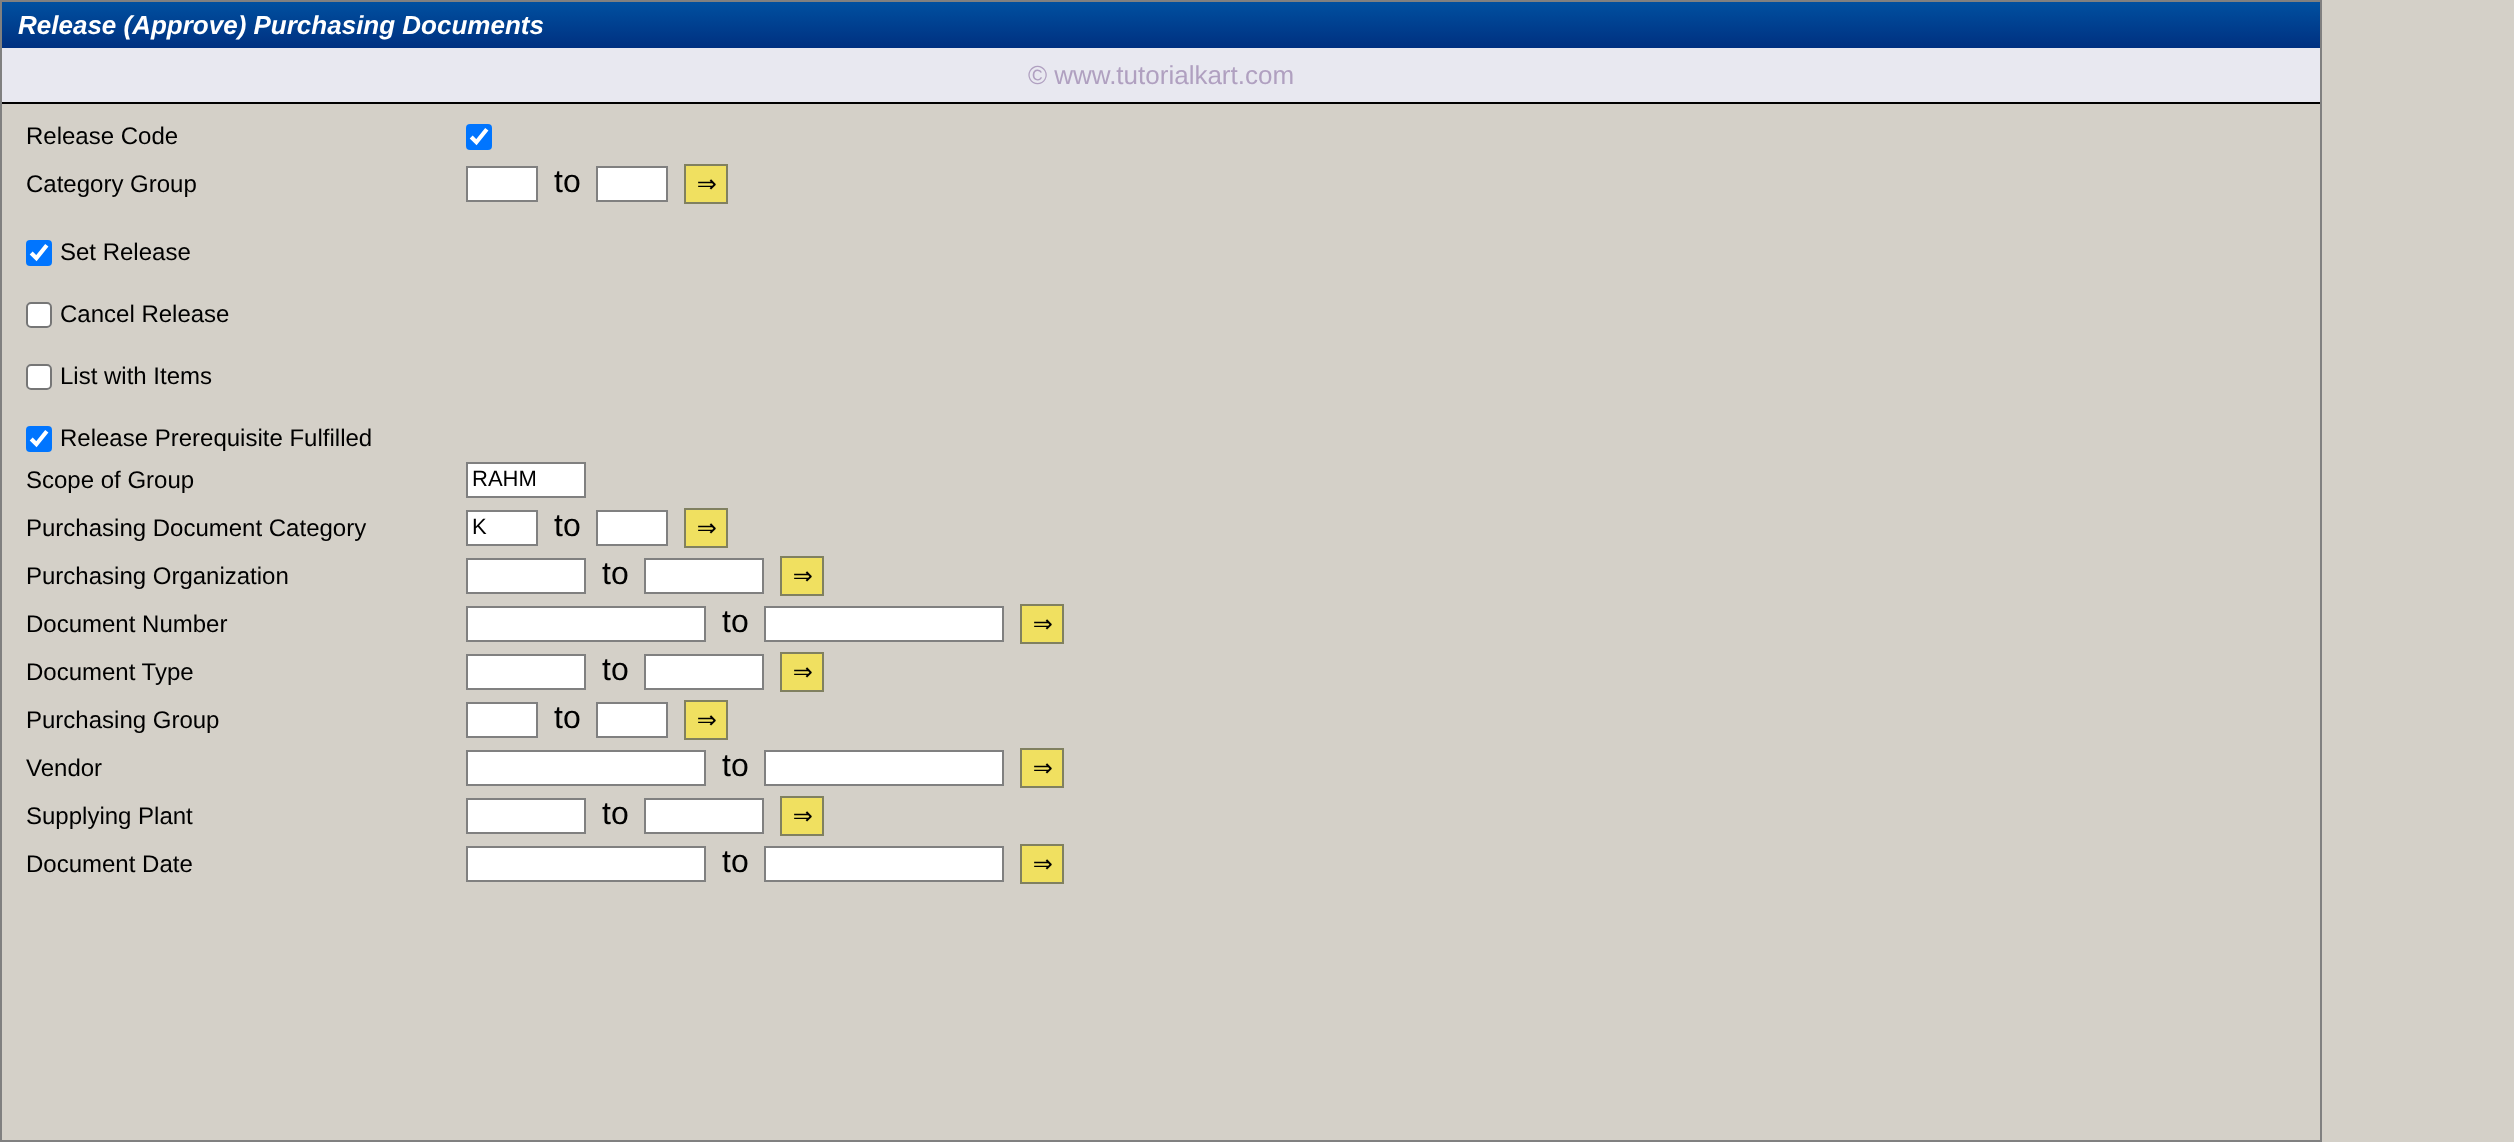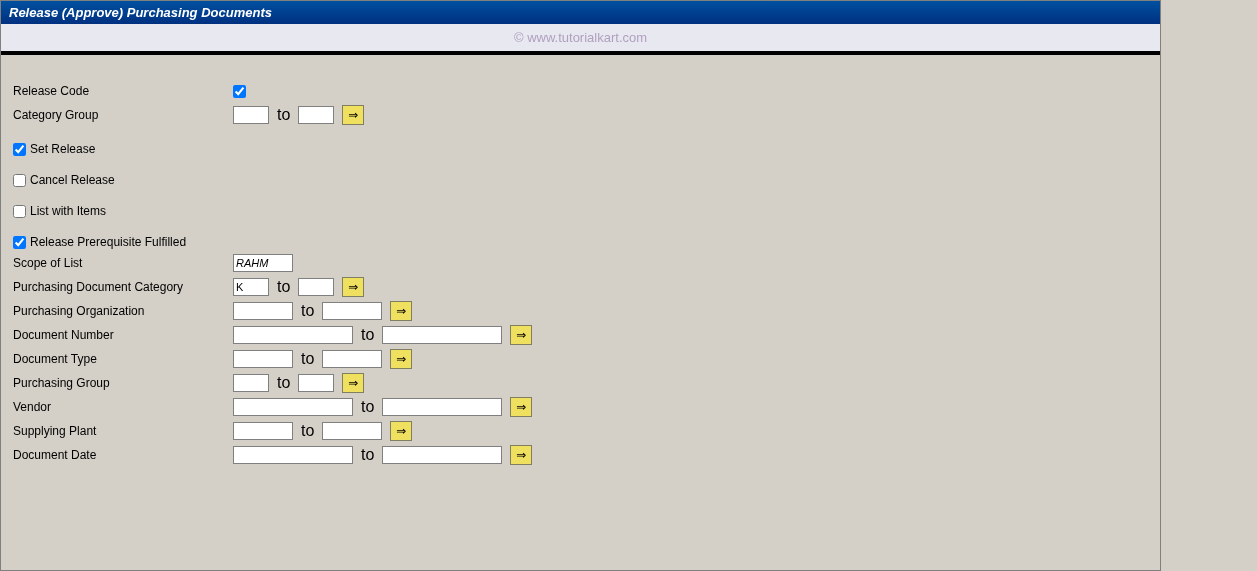--- a/index.html
+++ b/index.html
@@ -22,24 +22,24 @@
       font-weight: bold;
       padding: 4px 8px;
       font-style: italic;
     }
     .watermark-bar {
       background: #e8e8f0;
       text-align: center;
       padding: 6px;
       color: #b0a0c0;
       font-size: 13px;
-      border-bottom: 4px solid #000000;
+      border-bottom: 1px solid #000000;
     }
     .content {
-      padding: 26px 12px;
+      padding: 6px 12px;
     }
     .form-row {
       display: flex;
       align-items: center;
       margin-bottom: 4px;
       min-height: 20px;
     }
     .field-label {
       width: 220px;
       min-width: 220px;
@@ -48,21 +48,21 @@
       padding-right: 6px;
     }
     .field-input {
       border: 1px solid #808080;
       background: #fff;
       height: 18px;
       font-size: 11px;
       padding: 1px 2px;
     }
     .input-sm { width: 36px; }
-    .input-md { width: 60px; font-style: italic; }
+    .input-md { width: 60px; }
     .input-xxl { width: 120px; }
     .to-label {
       margin: 0 8px;
       font-size: 16px;
     }
     .arrow-btn {
       width: 22px;
       height: 20px;
       background: #f0e060;
       border: 1px solid #808060;
@@ -128,21 +128,21 @@
       <input type="checkbox" style="">
       <span class="checkbox-label">List with Items</span>
     </div>
 
     <div class="checkbox-row">
       <input type="checkbox" checked="" style="">
       <span class="checkbox-label">Release Prerequisite Fulfilled</span>
     </div>
 
     <div class="form-row">
-      <span class="field-label">Scope of List</span>
+      <span class="field-label">Scope of Group</span>
       <input type="text" class="field-input input-md" value="RAHM" style="">
     </div>
 
     <div class="form-row">
       <span class="field-label">Purchasing Document Category</span>
       <input type="text" class="field-input input-sm" value="K" style="">
       <span class="to-label">to</span>
       <input type="text" class="field-input input-sm" value="" style="">
       <button class="arrow-btn">
         <span>⇒</span>

